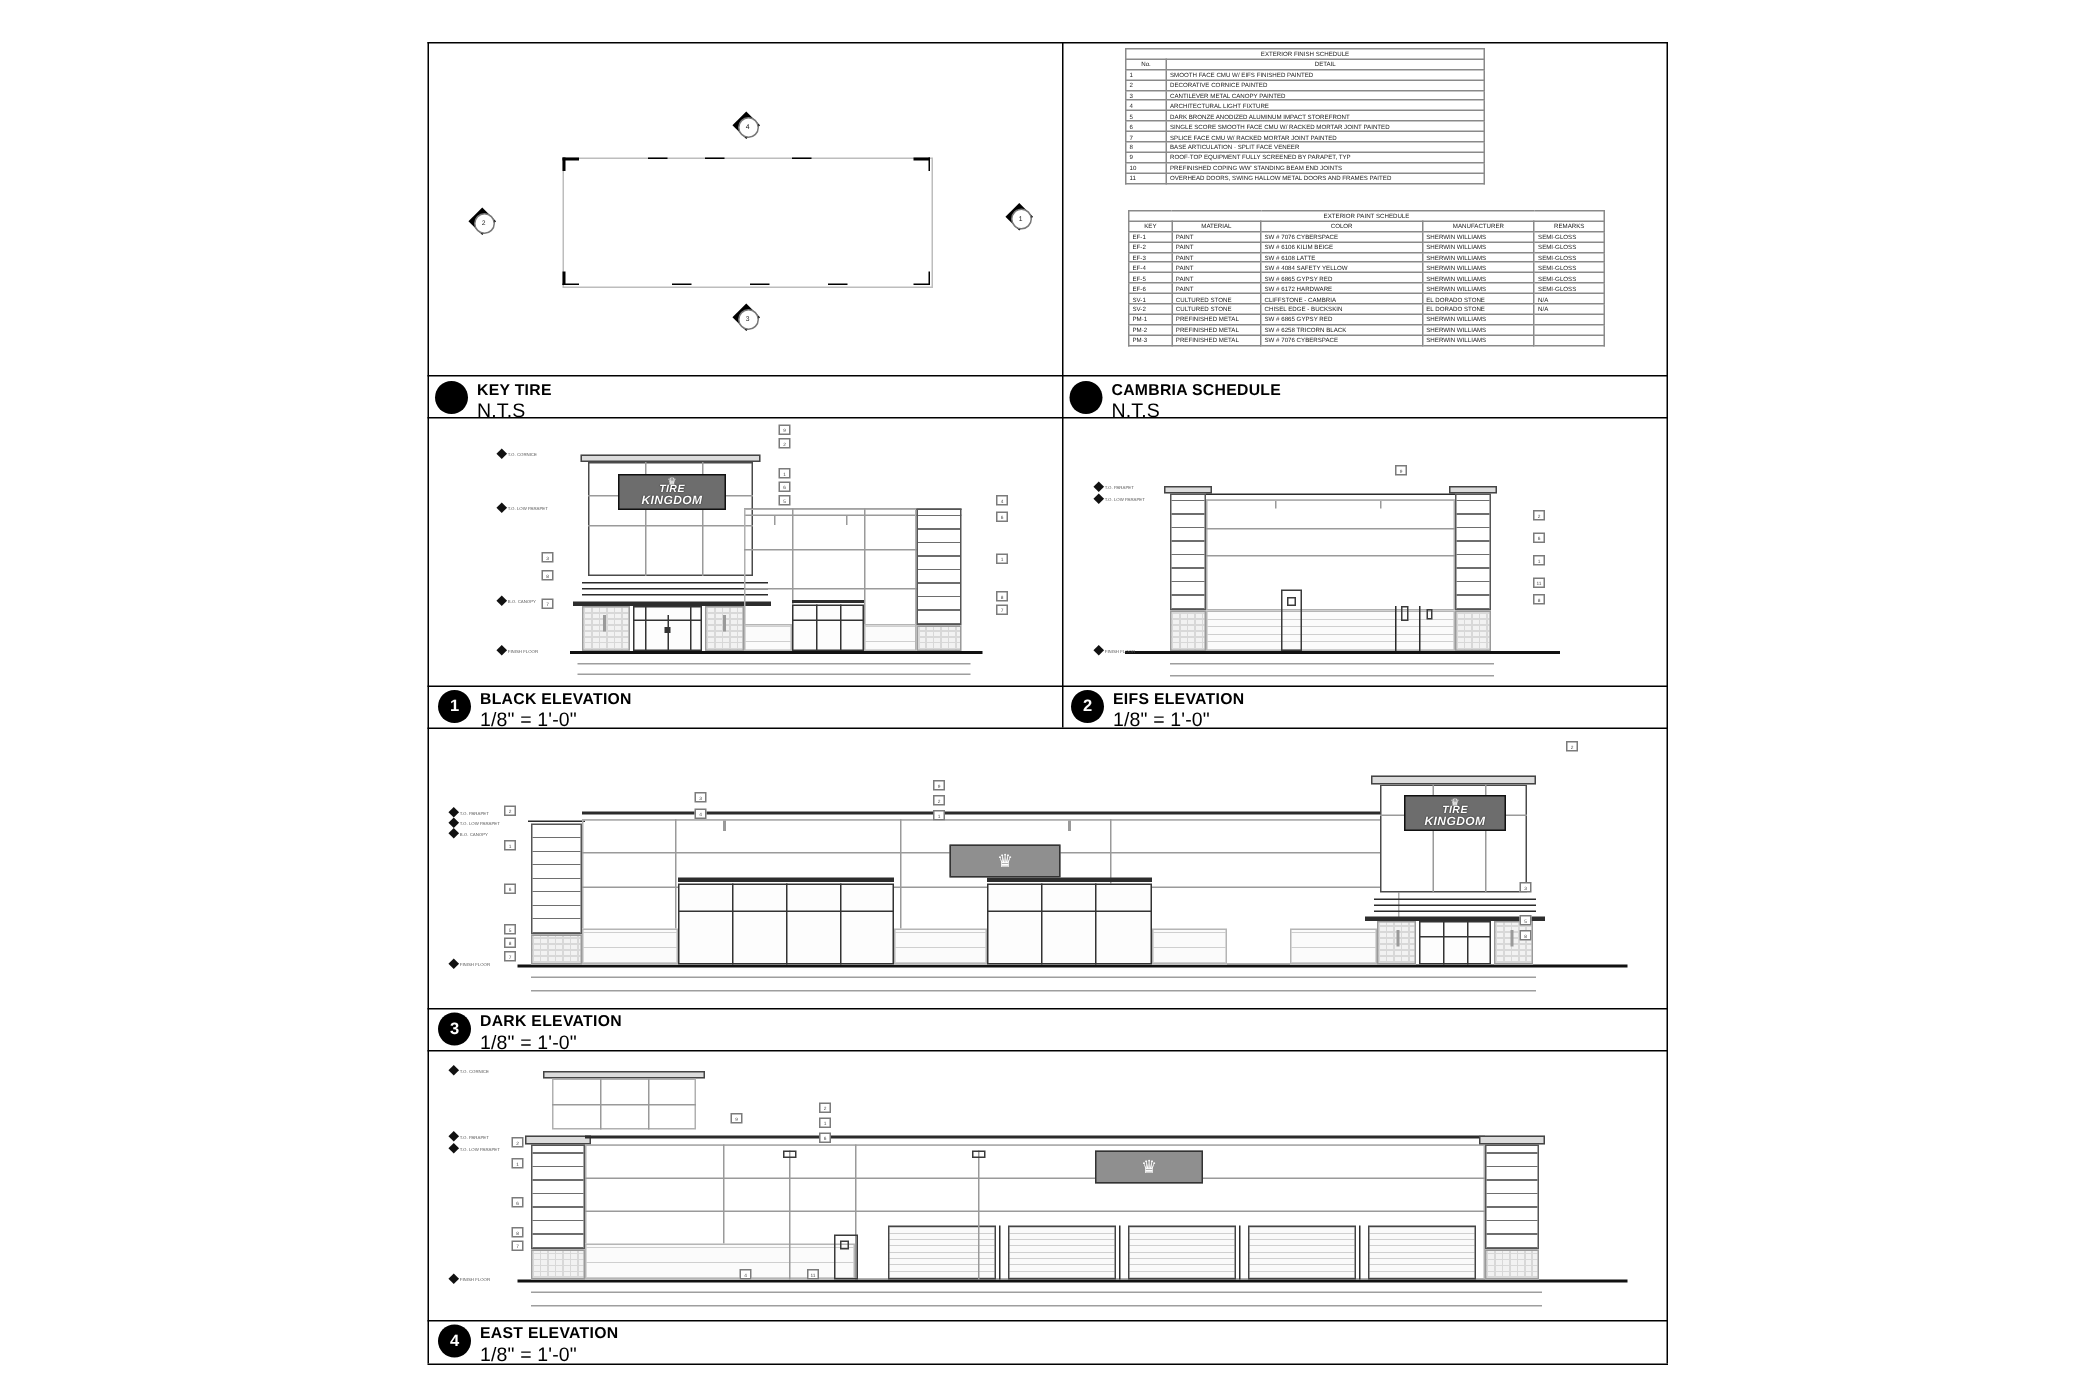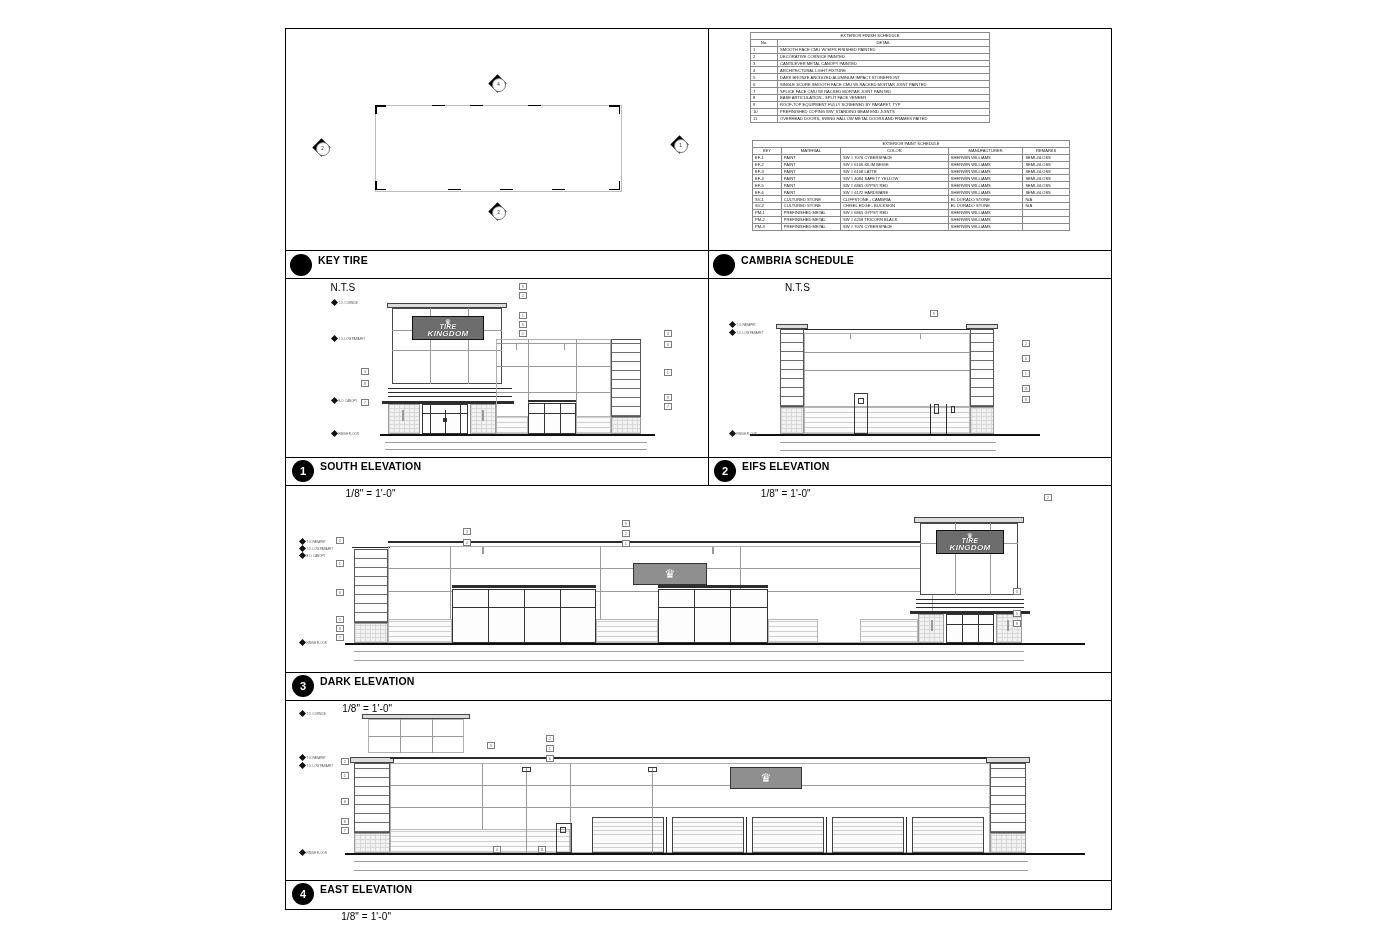--- a/index.html
+++ b/index.html
@@ -16,21 +16,21 @@
   
   .titleblock{position:absolute;display:flex;align-items:flex-start;gap:6px;}
   .tb-bullet{
     width:22px;height:22px;border-radius:50%;background:#000;color:#fff;
     display:flex;align-items:center;justify-content:center;
     font-size:11px;font-weight:bold;flex:0 0 auto;margin-top:1px;
   }
   .tb-bullet.blank{color:#000;}
   .tb-text{line-height:1.15;padding-top:1px;}
   .tb-name{font-size:10.5px;font-weight:bold;letter-spacing:.2px;white-space:nowrap;}
-  .tb-scale{font-size:10px;font-weight:normal;letter-spacing:.1px;margin-top:16px;text-align:center;}
+  .tb-scale{font-size:13px;font-weight:normal;letter-spacing:.1px;margin-top:1px;}
 
   
   table.sched{border-collapse:collapse;position:absolute;background:#fff;}
   table.sched td,table.sched th{
     border:0.6px solid #8a8a8a;
     font-size:4.1px;
     padding:0.4px 2px;
     line-height:1.25;
     font-weight:normal;
     white-space:nowrap;
@@ -406,21 +406,21 @@
       <div class="lbl">FINISH FLOOR</div>
     </div>
 
     <div class="dimline" style="left:55px;top:160px;width:262px;"></div>
     <div class="dimline" style="left:55px;top:167px;width:262px;"></div>
   </div>
 
   <div class="titleblock" style="left:292px;top:459px;">
     <div class="tb-bullet">1</div>
     <div class="tb-text">
-      <div class="tb-name">SOUTH ELEVATION</div>
+      <div class="tb-name">BLACK ELEVATION</div>
       <div class="tb-scale">1/8" = 1'-0"</div>
     </div>
   </div>
 
   <div class="elev" style="left:730px;top:300px;width:350px;height:150px;">
     <div class="ground" style="left:20px;top:134px;width:290px;height:2.2px;"></div>
 
     <div class="cornice" style="left:46px;top:24px;width:32px;height:5px;"></div>
     <div class="pilaster" style="left:50px;top:29px;width:24px;height:78px;"></div>
     <div class="stone" style="left:50px;top:107px;width:24px;height:27px;"></div>

